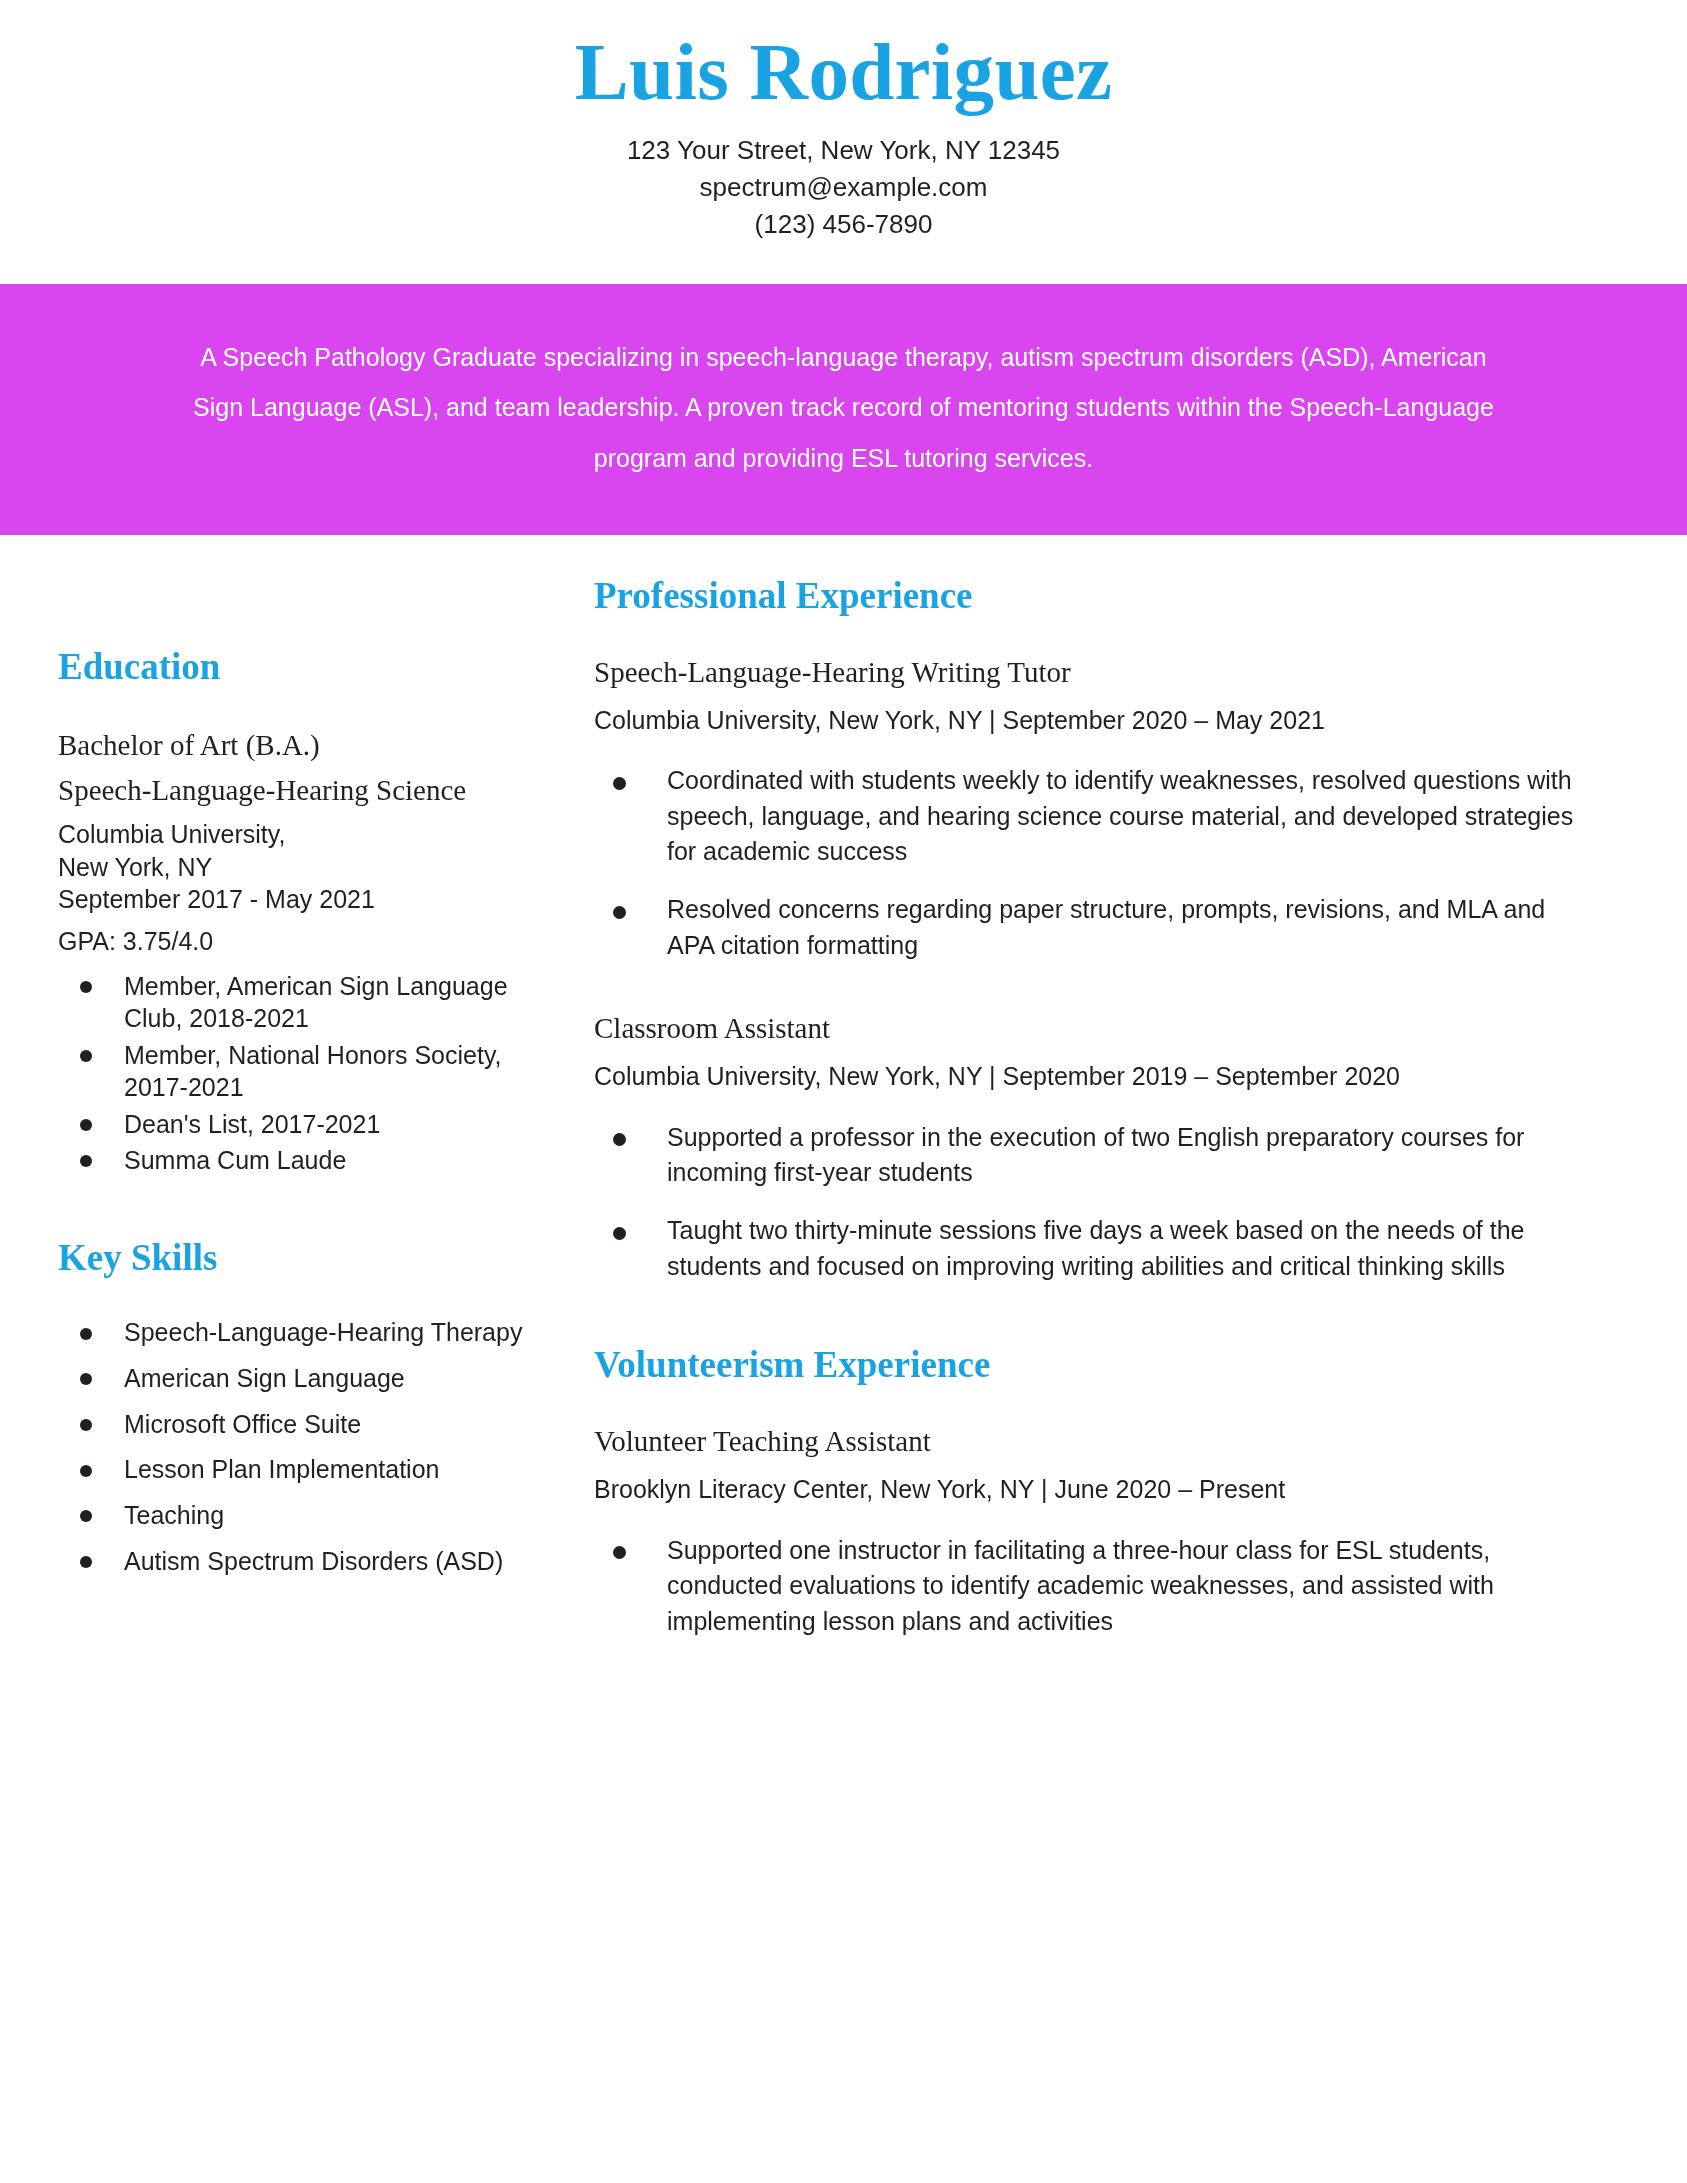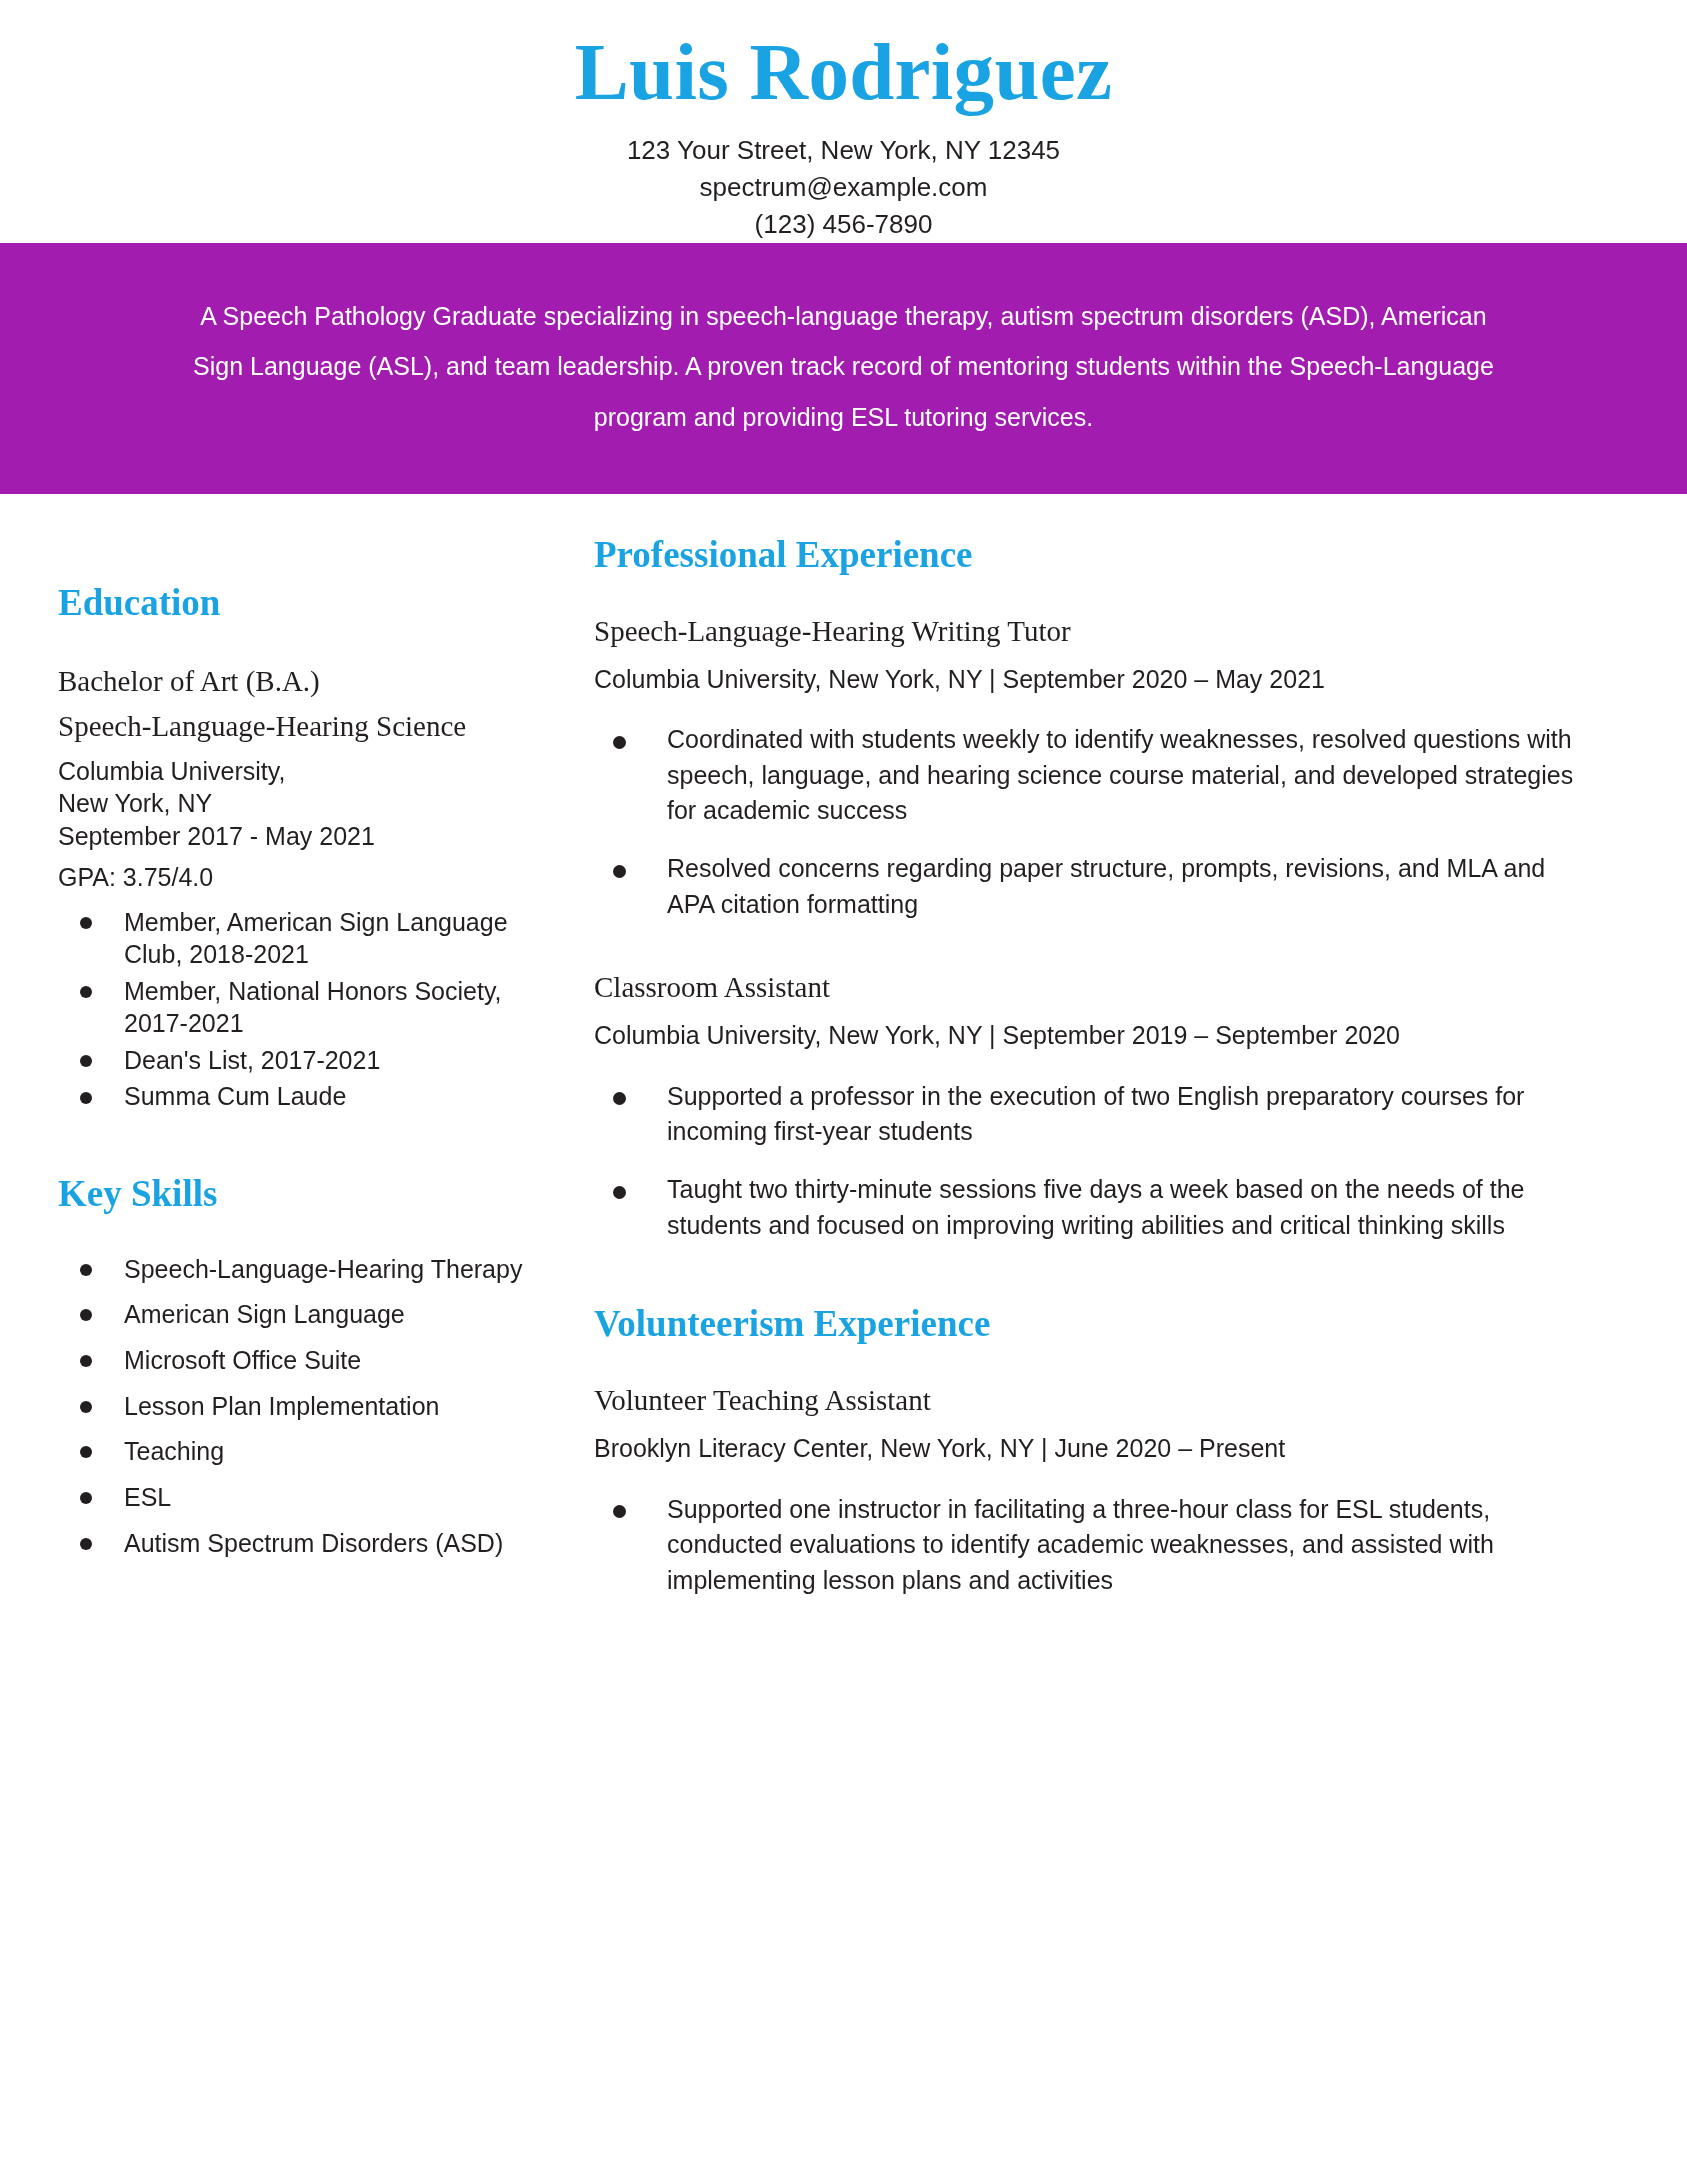--- a/index.html
+++ b/index.html
@@ -41,22 +41,23 @@
   .contact-line {
     font-family: "Liberation Sans", sans-serif;
     font-size: 26px;
     line-height: 1.42;
     color: #231f20;
     margin: 0;
   }
 
   
   .summary-band {
+    margin-top: 41px;
     width: 100%;
-    background: #a21caf;
+    background: #d946ef;
     padding: 48px 0 52px 0;
     box-sizing: border-box;
   }
   .summary-text {
     width: 1343px;
     margin: 0 auto;
     color: #ffffff;
     font-size: 25px;
     line-height: 2.02;
     text-align: center;
@@ -215,21 +216,20 @@
 
       <section>
         <h2 class="section-title spaced-top">Key Skills</h2>
 
         <ul class="bullets skills">
           <li>Speech-Language-Hearing Therapy</li>
           <li>American Sign Language</li>
           <li>Microsoft Office Suite</li>
           <li>Lesson Plan Implementation</li>
           <li>Teaching</li>
-          <li>ESL</li>
           <li>Autism Spectrum Disorders (ASD)</li>
         </ul>
       </section>
 
     </div>
 
     <div class="col-right">
 
       <section>
         <h2 class="section-title">Professional Experience</h2>

